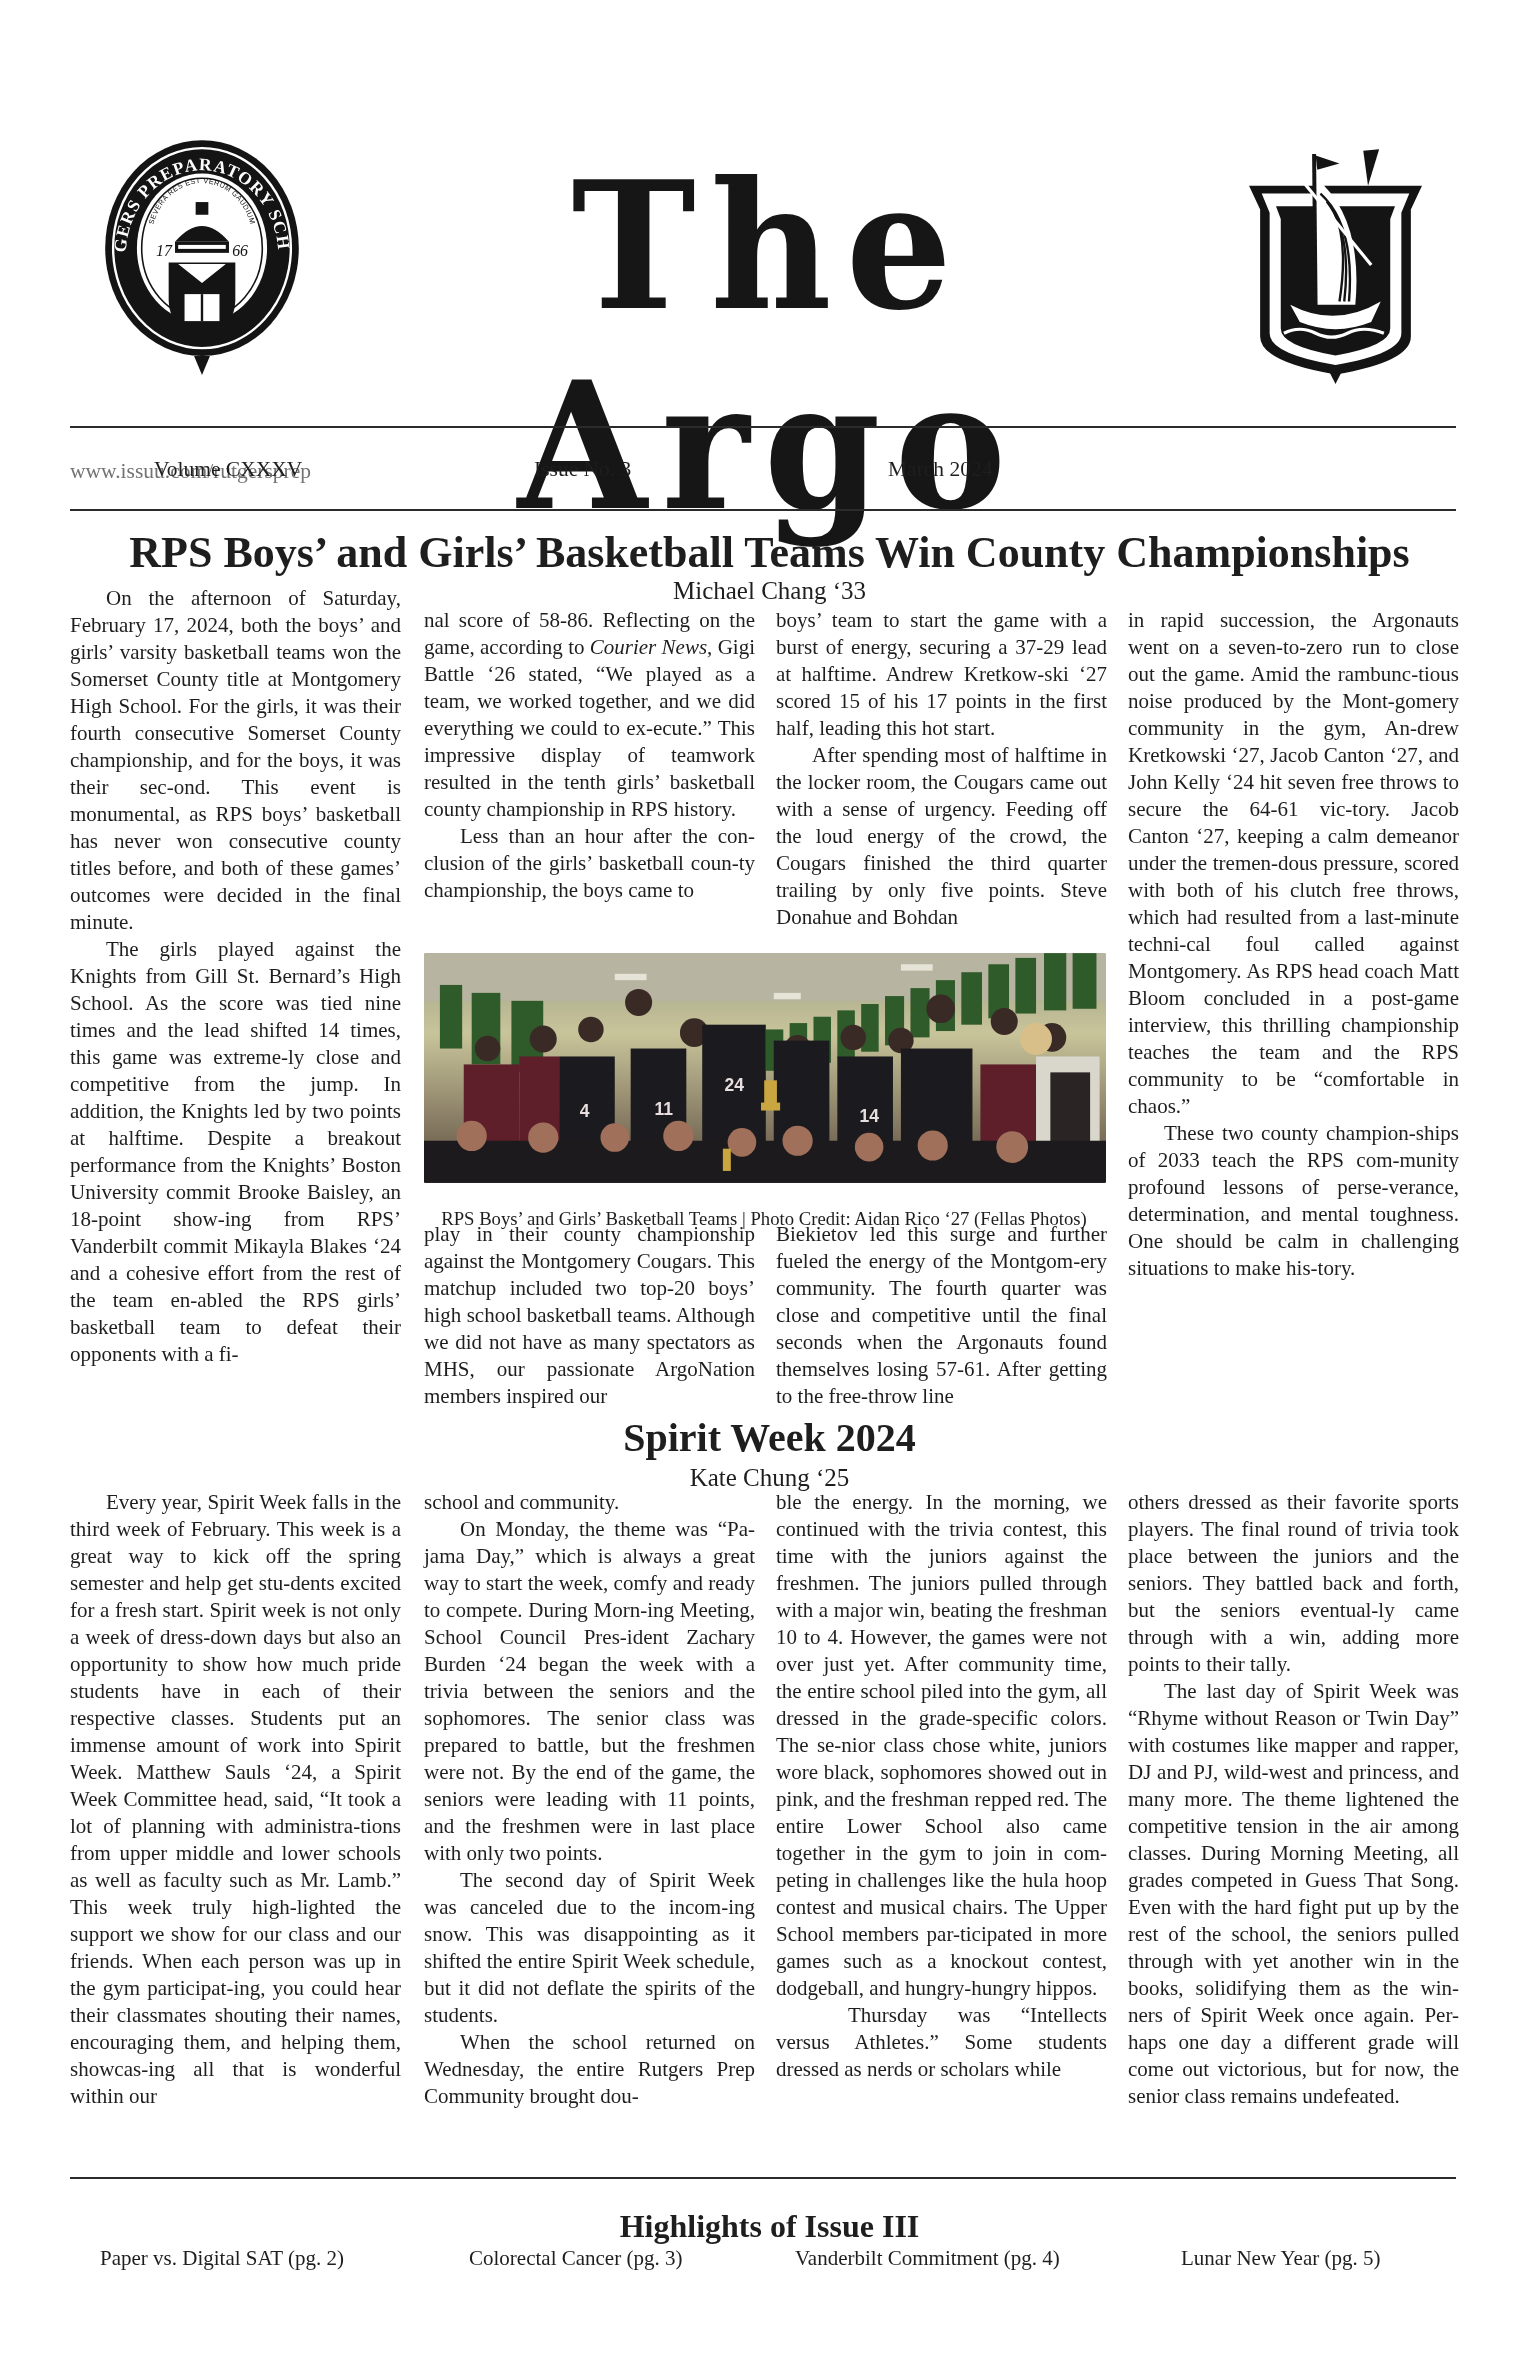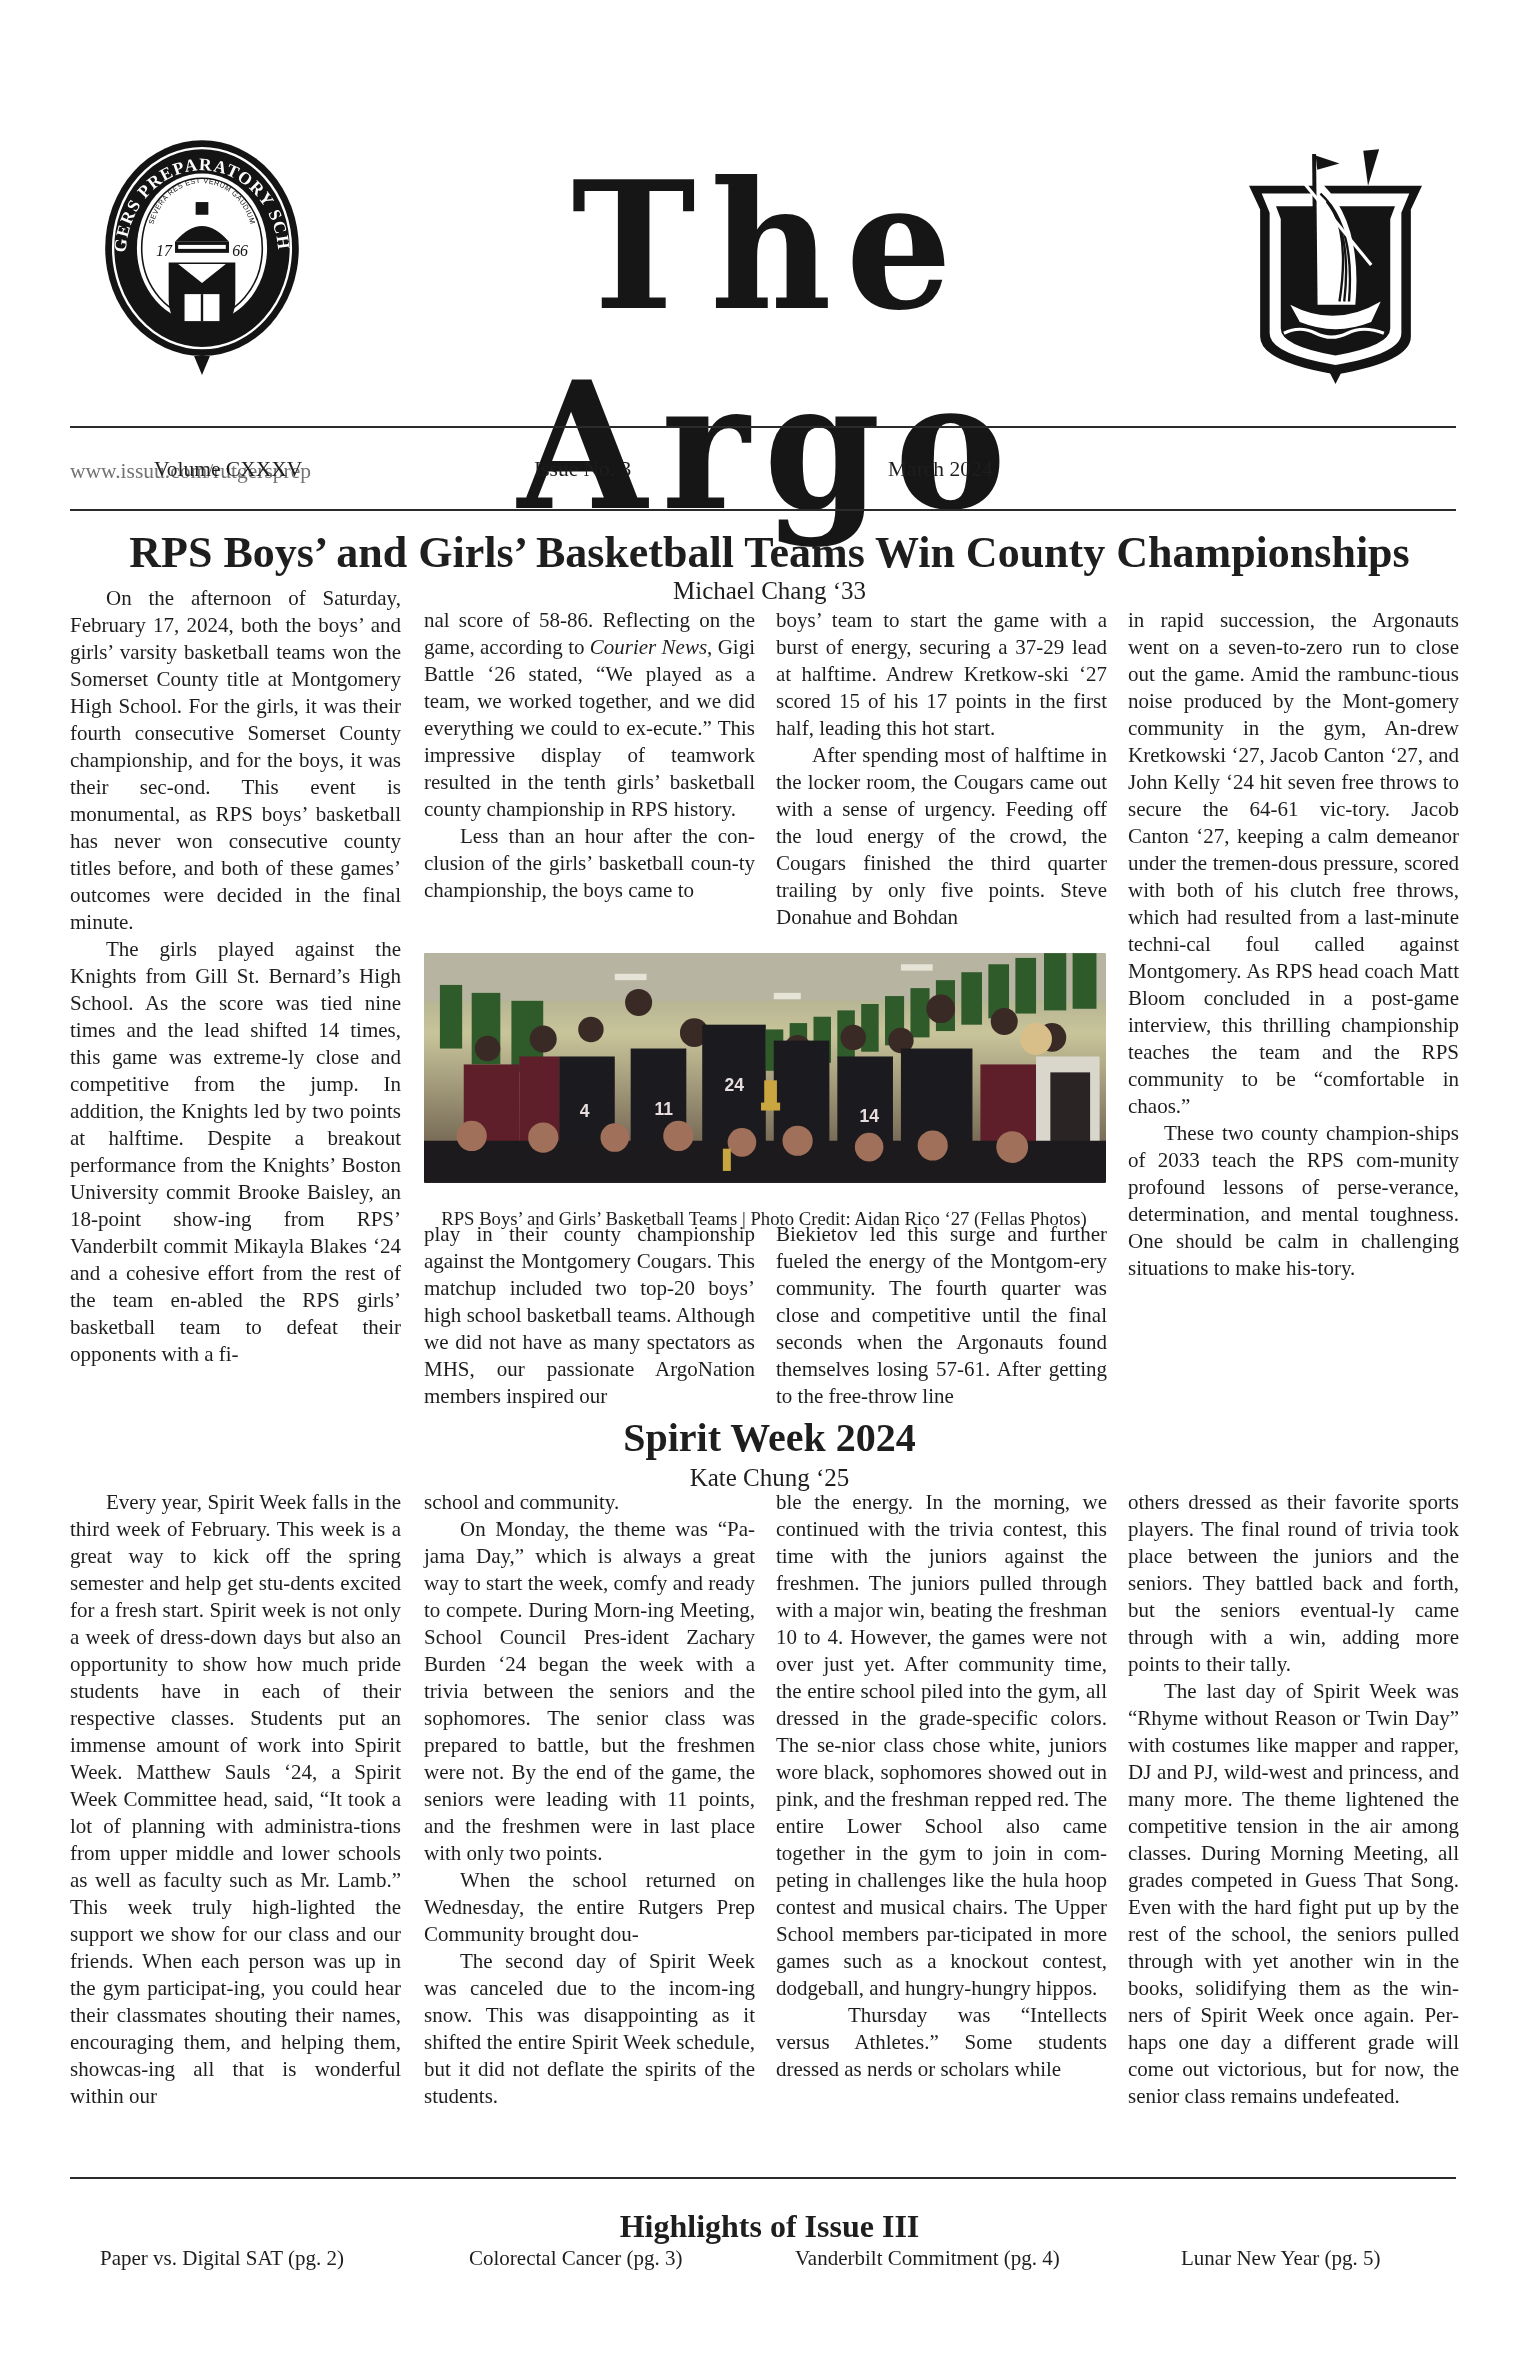--- a/index.html
+++ b/index.html
@@ -237,22 +237,22 @@
 <div class="abs headline" style="top:1414px; font-size:40px; line-height:48px;">Spirit Week 2024</div>
 <div class="abs byline" style="top:1464px;">Kate Chung ‘25</div>
 
 <div class="abs col" style="left:70px; top:1489px; width:331px;">
   <p>Every year, Spirit Week falls in the third week of February. This week is a great way to kick off the spring semester and help get stu-dents excited for a fresh start. Spirit week is not only a week of dress-down days but also an opportunity to show how much pride students have in each of their respective classes. Students put an immense amount of work into Spirit Week. Matthew Sauls ‘24, a Spirit Week Committee head, said, “It took a lot of planning with administra-tions from upper middle and lower schools as well as faculty such as Mr. Lamb.” This week truly high-lighted the support we show for our class and our friends. When each person was up in the gym participat-ing, you could hear their classmates shouting their names, encouraging them, and helping them, showcas-ing all that is wonderful within our</p>
 </div>
 
 <div class="abs col" style="left:424px; top:1489px; width:331px;">
   <p class="cont">school and community.</p>
   <p>On Monday, the theme was “Pa-jama Day,” which is always a great way to start the week, comfy and ready to compete. During Morn-ing Meeting, School Council Pres-ident Zachary Burden ‘24 began the week with a trivia between the seniors and the sophomores. The senior class was prepared to battle, but the freshmen were not. By the end of the game, the seniors were leading with 11 points, and the freshmen were in last place with only two points.</p>
+  <p>The second day of Spirit Week was canceled due to the incom-ing snow. This was disappointing as it shifted the entire Spirit Week schedule, but it did not deflate the spirits of the students.</p>
   <p>When the school returned on Wednesday, the entire Rutgers Prep Community brought dou-</p>
-  <p>The second day of Spirit Week was canceled due to the incom-ing snow. This was disappointing as it shifted the entire Spirit Week schedule, but it did not deflate the spirits of the students.</p>
 </div>
 
 <div class="abs col" style="left:776px; top:1489px; width:331px;">
   <p class="cont">ble the energy. In the morning, we continued with the trivia contest, this time with the juniors against the freshmen. The juniors pulled through with a major win, beating the freshman 10 to 4. However, the games were not over just yet. After community time, the entire school piled into the gym, all dressed in the grade-specific colors. The se-nior class chose white, juniors wore black, sophomores showed out in pink, and the freshman repped red. The entire Lower School also came together in the gym to join in com-peting in challenges like the hula hoop contest and musical chairs. The Upper School members par-ticipated in more games such as a knockout contest, dodgeball, and hungry-hungry hippos.</p>
   <p style="text-indent:72px;">Thursday was “Intellects versus Athletes.” Some students dressed as nerds or scholars while</p>
 </div>
 
 <div class="abs col" style="left:1128px; top:1489px; width:331px;">
   <p class="cont">others dressed as their favorite sports players. The final round of trivia took place between the juniors and the seniors. They battled back and forth, but the seniors eventual-ly came through with a win, adding more points to their tally.</p>
   <p>The last day of Spirit Week was “Rhyme without Reason or Twin Day” with costumes like mapper and rapper, DJ and PJ, wild-west and princess, and many more. The theme lightened the competitive tension in the air among classes. During Morning Meeting, all grades competed in Guess That Song. Even with the hard fight put up by the rest of the school, the seniors pulled through with yet another win in the books, solidifying them as the win-ners of Spirit Week once again. Per-haps one day a different grade will come out victorious, but for now, the senior class remains undefeated.</p>

